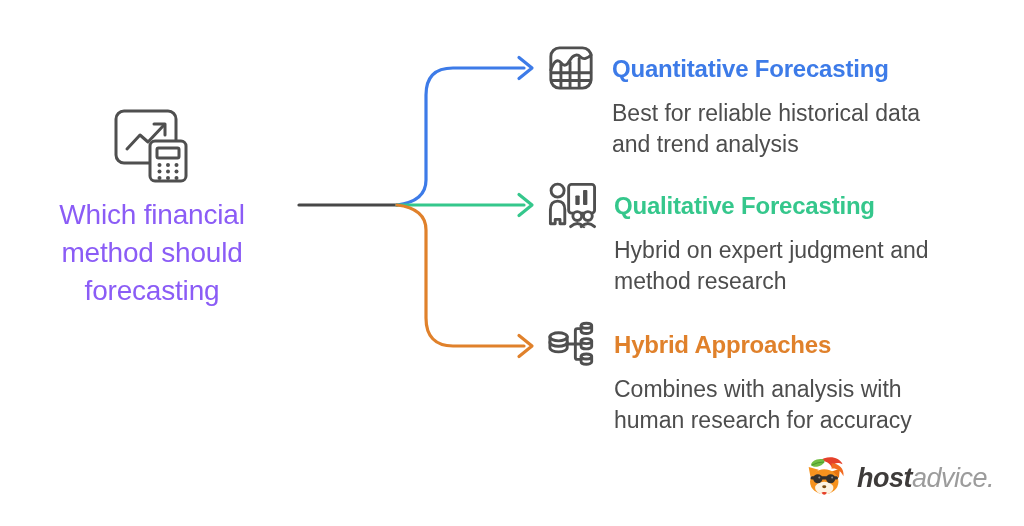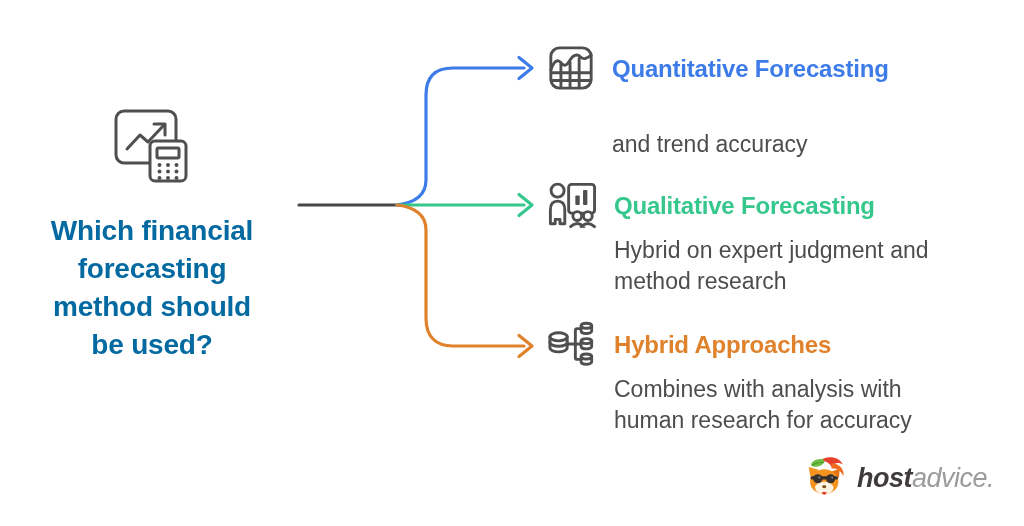--- a/index.html
+++ b/index.html
@@ -5,21 +5,21 @@
   html,body{margin:0;padding:0;background:#fff;}
   .canvas{
     position:relative;width:1024px;height:526px;background:#ffffff;
     font-family:"Liberation Sans","DejaVu Sans",sans-serif;overflow:hidden;
   }
   .connectors{position:absolute;left:0;top:0;width:1024px;height:526px;pointer-events:none;}
   .connectors path{fill:none;stroke-width:3.2;stroke-linecap:round;stroke-linejoin:round;}
 
   .question{position:absolute;left:28px;top:104px;width:248px;text-align:center;}
   .question .q-icon{display:block;margin:0 auto;}
-  .q-text{margin-top:28px;font-size:28px;font-weight:bold;line-height:38px;color:#0369a1;letter-spacing:-0.2px;}
+  .q-text{margin-top:12px;font-size:28px;font-weight:normal;line-height:38px;color:#8b5cf6;letter-spacing:-0.2px;}
 
   .branch{position:absolute;left:547px;display:flex;align-items:flex-start;gap:17px;}
   .b1{top:44px;} .b2{top:181px;} .b3{top:320px;}
   .branch .b-icon{flex:none;}
   .btext h2{margin:0;font-size:24px;font-weight:bold;line-height:49px;letter-spacing:-0.2px;white-space:nowrap;}
   .btext .desc{margin:5px 0 0;font-size:23px;line-height:31px;color:#4D4D4D;width:420px;}
 
   .icon-stroke{fill:none;stroke:#4F4F4F;stroke-width:3;stroke-linecap:round;stroke-linejoin:round;}
 
   .logo{position:absolute;right:30px;bottom:26px;display:flex;align-items:center;gap:7px;cursor:pointer;}
@@ -58,43 +58,42 @@
         <circle cx="47.5" cy="67.5" r="2"></circle>
           <circle cx="56" cy="67.5" r="2"></circle>
           <circle cx="64.5" cy="67.5" r="2"></circle>
         <circle cx="47.5" cy="74" r="2"></circle>
           <circle cx="56" cy="74" r="2"></circle>
           <circle cx="64.5" cy="74" r="2"></circle>
       </g>
     </svg>
     <div class="q-text">
       <div>Which financial</div>
+      <div>method should</div>
       <div>forecasting</div>
-      <div>method should</div>
-      <div>be used?</div>
     </div>
   </div>
 
   <div class="branch b1">
     <svg class="b-icon" width="48" height="48" viewBox="0 0 50 50">
       <g class="icon-stroke">
         <rect x="4" y="4" width="42" height="42" rx="9"></rect>
         <path d="M 14.5 21 V 45"></path>
           <path d="M 24 19 V 45"></path>
           <path d="M 33.5 15 V 45"></path>
         <path d="M 4.5 30 H 45.5"></path>
           <path d="M 4.5 38 H 45.5"></path>
         <path d="M 4 27 C 7 18 11 15 14.5 19.5 C 17.5 23.5 20.5 23 23.5 17.5 C 27 11 31.5 10 35 13.5 C 38 16.5 42.5 15 46 11.5"></path>
       </g>
     </svg>
     <div class="btext">
       <h2 style="color: rgb(61, 123, 232);">Quantitative Forecasting</h2>
       <p class="desc">
-        <br>
-        <span>and trend accuracy</span>
+        <span>Best for reliable historical data</span><br>
+        <span>and trend analysis</span>
       </p>
     </div>
   </div>
 
   <div class="branch b2">
     <svg class="b-icon" width="50" height="48" viewBox="0 0 52 50">
       <g class="icon-stroke">
         <rect x="22.5" y="3.5" width="27" height="30" rx="3"></rect>
         <rect x="29.5" y="15" width="4.5" height="10" rx="1" fill="#4F4F4F" stroke="none"></rect>
         <rect x="37.5" y="9.5" width="4.5" height="15.5" rx="1" fill="#4F4F4F" stroke="none"></rect>

